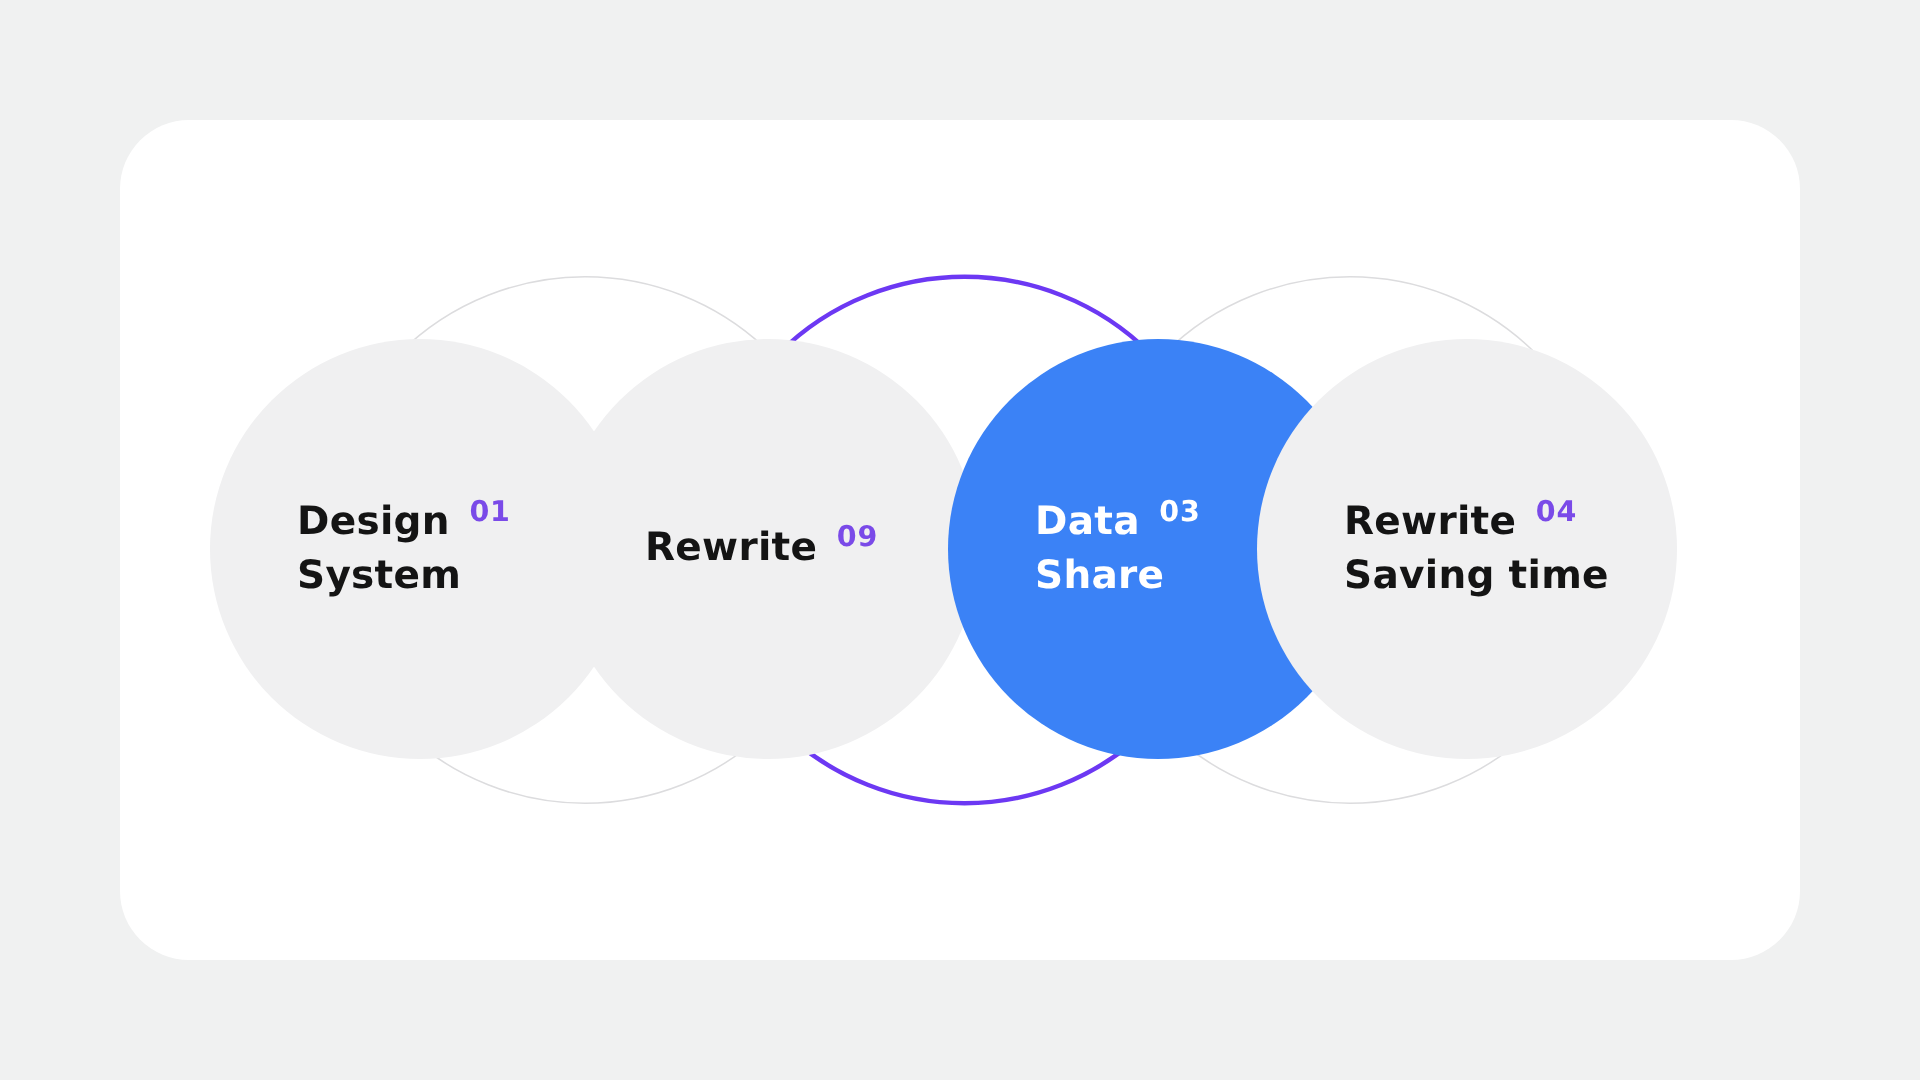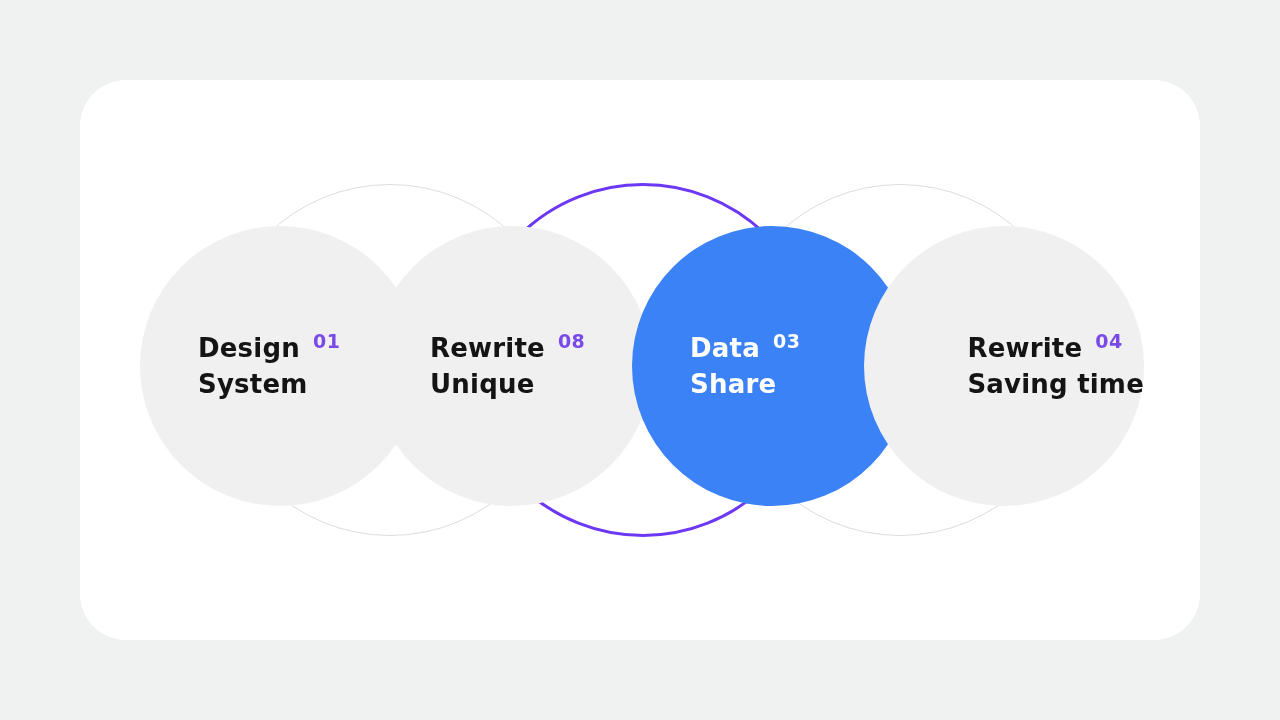--- a/index.html
+++ b/index.html
@@ -51,21 +51,21 @@
     top: 146px;
     width: 280px;
     height: 280px;
     border-radius: 50%;
     display: flex;
     align-items: center;
   }
   .bubble-1 { left: 60px;  }
   .bubble-2 { left: 292px; }
   .bubble-3 { left: 552px; }
-  .bubble-4 { left: 784px; justify-content: flex-end; }
+  .bubble-4 { left: 758px; }
 
   .bubble-light  { background: #f0f0f1; color: #141414; }
   .bubble-accent { background: #3b82f6; color: #ffffff; }
 
   .label {
     padding-left: 58px;
     font-size: 26px;
     font-weight: 700;
     line-height: 34px;
     letter-spacing: 0.2px;
@@ -97,22 +97,21 @@
 
     <div class="bubble bubble-1 bubble-light">
       <div class="label">
         <span class="line1"><span>Design</span><span class="num">01</span></span>
         <span class="line2">System</span>
       </div>
     </div>
 
     <div class="bubble bubble-2 bubble-light">
       <div class="label">
-        <span class="line1"><span>Rewrite</span><span class="num">08</span></span>
-        <span class="line2">Unique</span>
+        <span class="line1"><span>Rewrite</span><span class="num">09</span></span>
       </div>
     </div>
 
     <div class="bubble bubble-3 bubble-accent">
       <div class="label">
         <span class="line1"><span>Data</span><span class="num">03</span></span>
         <span class="line2">Share</span>
       </div>
     </div>
 

